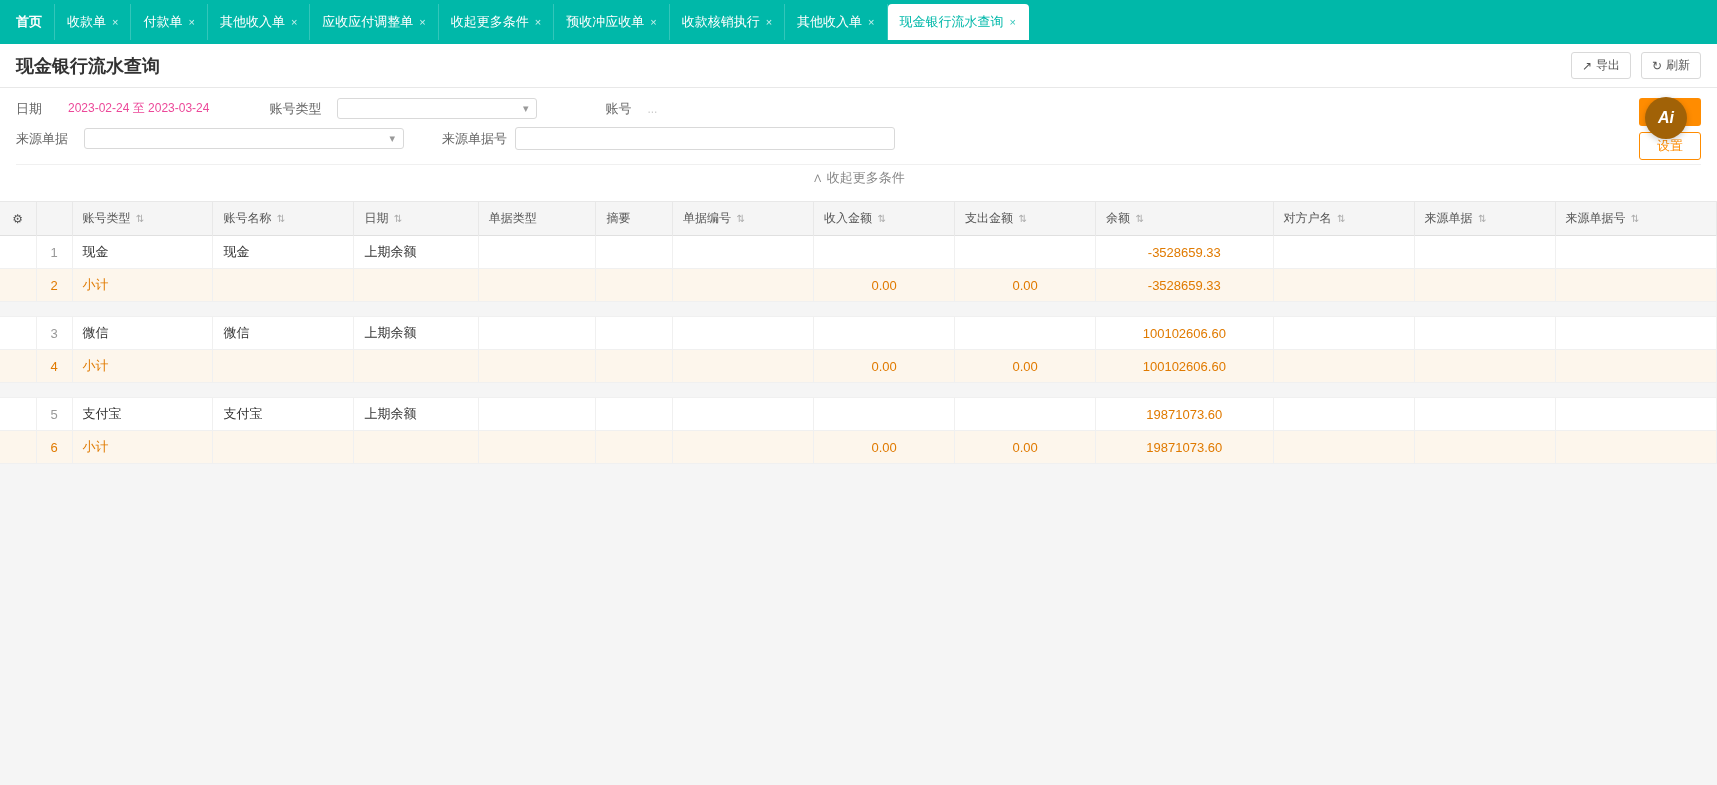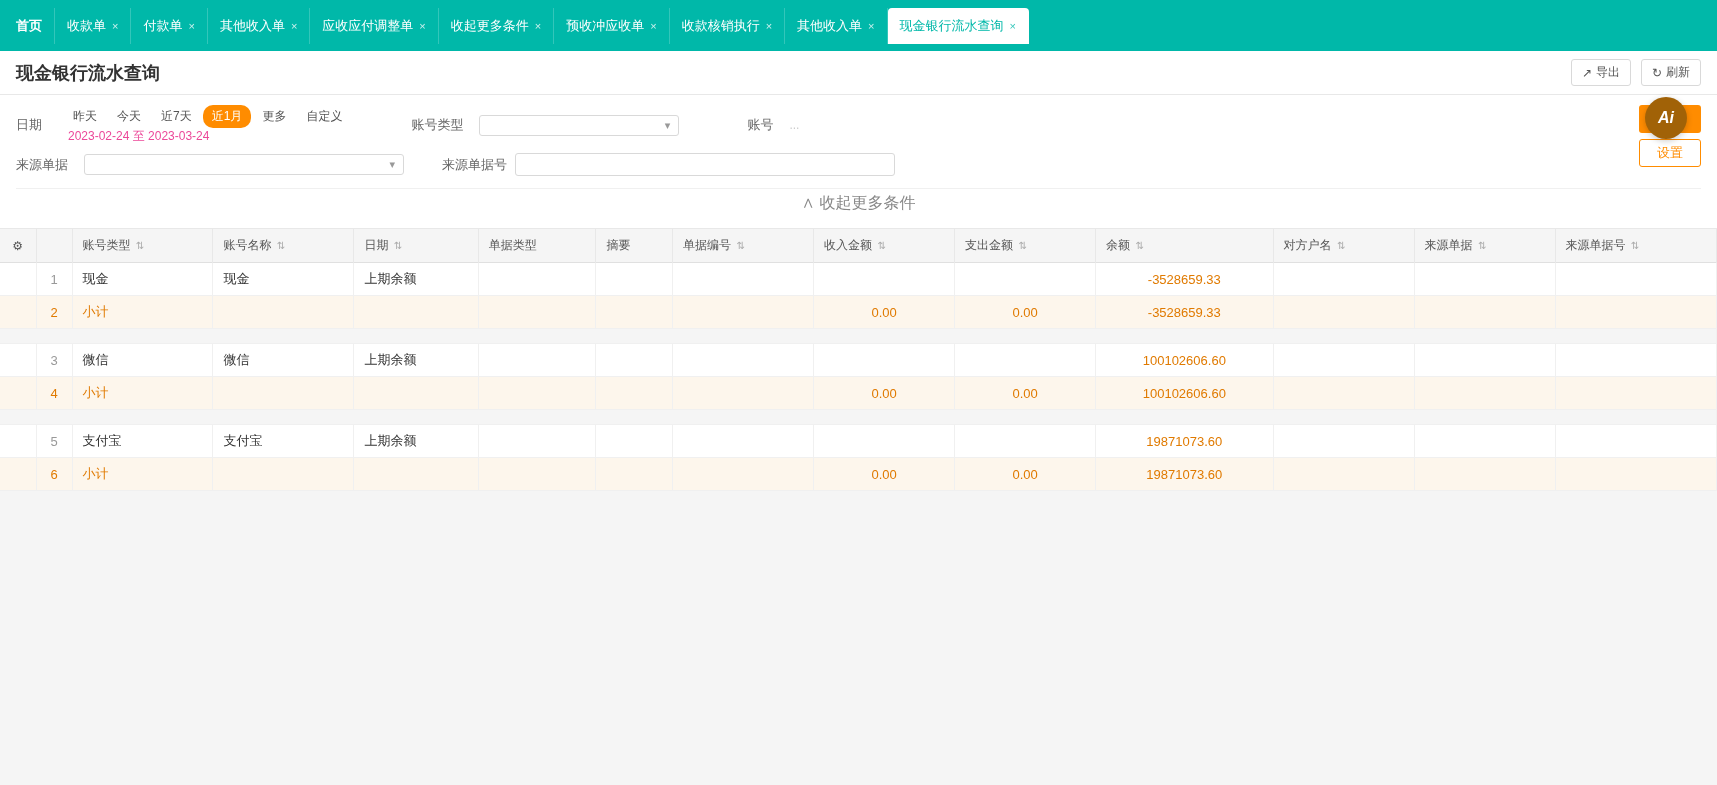--- a/index.html
+++ b/index.html
@@ -3,21 +3,21 @@
   <meta charset="utf-8">
   <style>
     * { box-sizing: border-box; margin: 0; padding: 0; }
     body { font-family: 'Microsoft YaHei', Arial, sans-serif; font-size: 13px; background: #f5f5f5; color: #333; }
 
     
     .top-nav {
       display: flex;
       align-items: center;
       background: #00b8a9;
-      height: 51px;
+      height: 44px;
       padding: 0 4px;
       overflow: hidden;
     }
     .nav-item {
       display: flex;
       align-items: center;
       padding: 0 12px;
       height: 36px;
       color: #fff;
       font-size: 13px;
@@ -150,21 +150,21 @@
       display: flex;
       flex-direction: column;
       gap: 6px;
       margin-left: 16px;
     }
 
     .collapse-bar {
       text-align: center;
       padding: 4px 0;
       color: #888;
-      font-size: 16px;
+      font-size: 13px;
       cursor: pointer;
       border-top: 1px solid #f0f0f0;
       margin-top: 4px;
     }
 
     
     .table-container {
       background: #fff;
       margin: 0;
       padding: 0;
@@ -301,28 +301,20 @@
 </div>
 
 <div class="filter-bar">
   <div class="filter-section">
     <div class="filter-left">
 
       <div class="filter-row">
 
         <span class="filter-label">日期</span>
         <div class="date-row">
-          <div class="date-opts-line">
-            <span class="date-opt">昨天</span>
-            <span class="date-opt">今天</span>
-            <span class="date-opt">近7天</span>
-            <span class="date-opt active">近1月</span>
-            <span class="date-opt">更多</span>
-            <span class="date-opt">自定义</span>
-          </div>
           <div class="date-range">2023-02-24 至 2023-03-24</div>
         </div>
 
         <div style="width: 60px;"></div>
 
         <span class="filter-label" style="min-width:60px;">账号类型</span>
         <div class="filter-select" style="min-width:200px;">
           <span></span>
           <span class="chevron">▾</span>
         </div>

